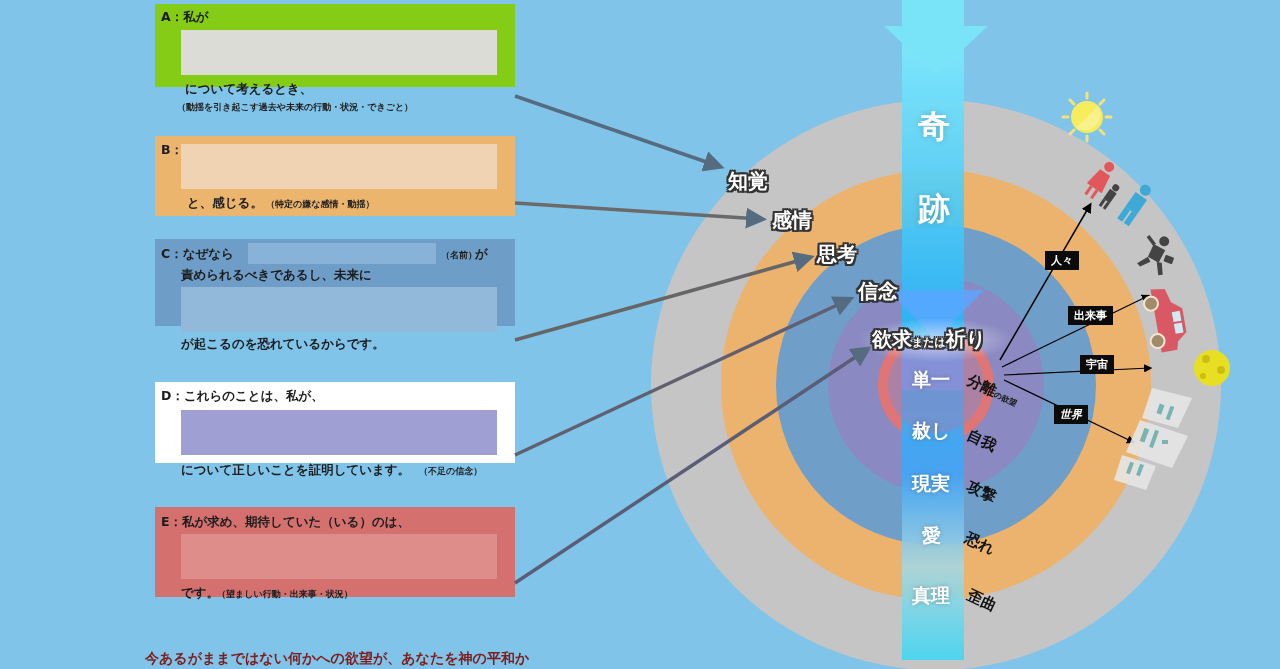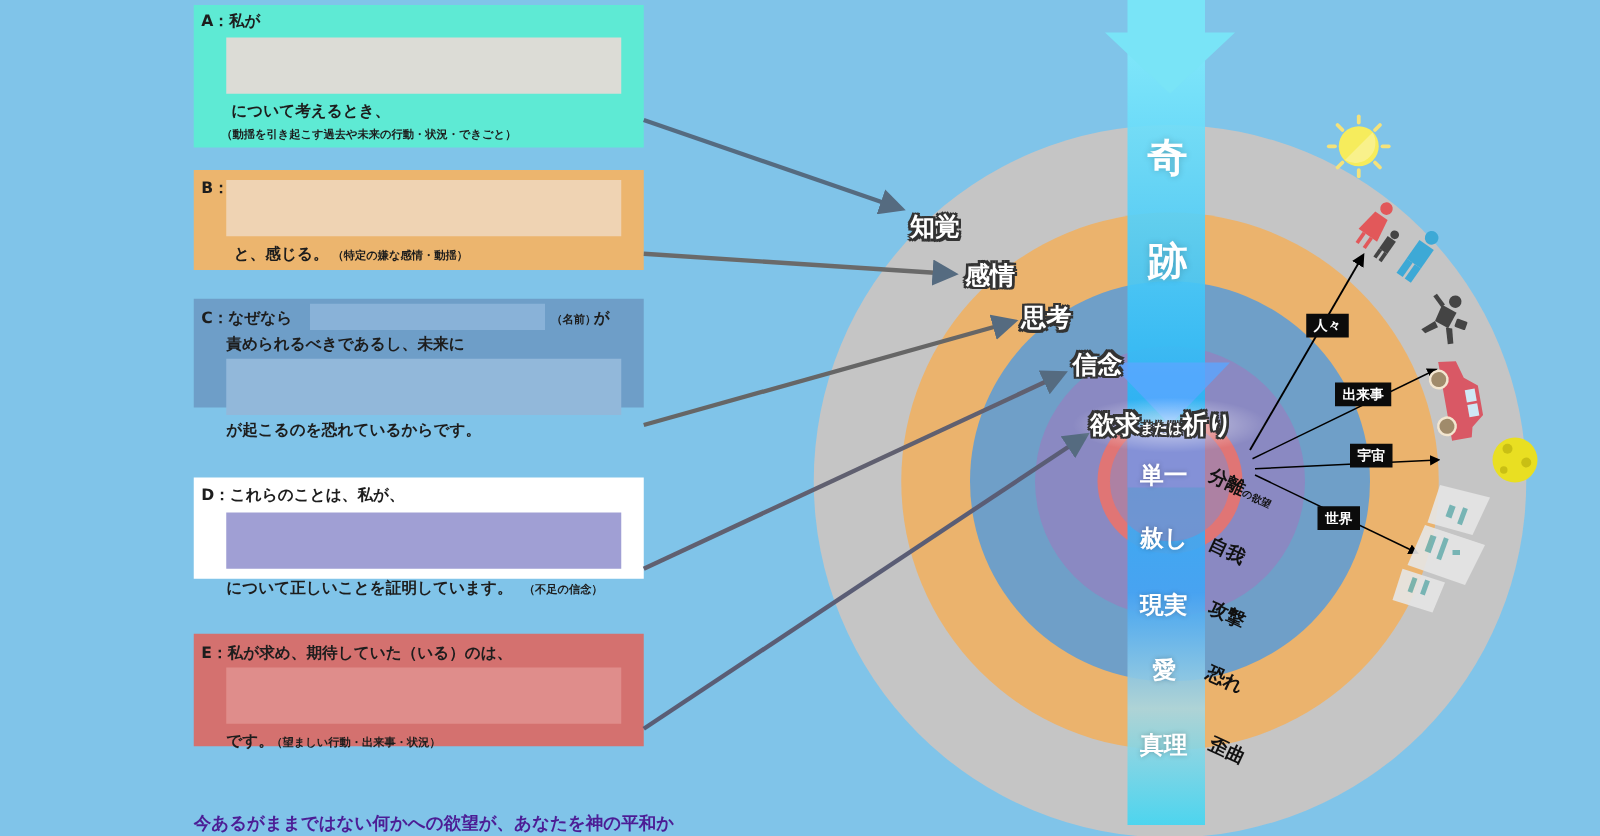--- a/index.html
+++ b/index.html
@@ -6,33 +6,33 @@
   body {
     width:1280px; height:669px; overflow:hidden; position:relative;
     background:#80c4e9;
     font-family:"DejaVu Sans", "Liberation Sans", sans-serif;
     color:#111;
   }
   .card { position:absolute; left:155px; width:360px; box-sizing:border-box; }
   .card .lbl { position:absolute; font-size:12.5px; font-weight:bold; color:#1d1d1d; white-space:nowrap; }
   .card .small { font-size:9px; font-weight:bold; }
   .card .blank { position:absolute; left:26px; width:316px; }
-  #card-a { top:4px; height:114px; background:#5eead4; }
+  #card-a { top:4px; height:83px; background:#84cc16; }
   #card-a .blank { top:26px; height:45px; background:#dcdcd6; }
   #card-b { top:136px; height:80px; background:#ecb56e; }
   #card-b .blank { top:8px; height:45px; background:#efd3b3; }
   #card-c { top:239px; height:87px; background:#6e9ec8; }
   #card-c .blank { top:48px; height:45px; background:#92b8da; }
   #card-c .blank-name { position:absolute; left:93px; top:4px; width:188px; height:21px; background:#89b2d8; }
   #card-d { top:382px; height:81px; background:#ffffff; }
   #card-d .blank { top:28px; height:45px; background:#a09fd4; }
   #card-e { top:507px; height:90px; background:#d4716f; }
   #card-e .blank { top:27px; height:45px; background:#df8d8b; }
 
-  #footer-text { position:absolute; left:155px; top:650px; font-size:14px; font-weight:bold; color:#4c1d95; white-space:nowrap; }
+  #footer-text { position:absolute; left:145px; top:650px; font-size:14px; font-weight:bold; color:#7f1d1d; white-space:nowrap; }
 
   svg#diagram { position:absolute; left:0; top:0; }
   .lay { position:absolute; font-weight:bold; white-space:nowrap; }
   .outlined {
     color:#fff;
     text-shadow: -2px -2px 0 #333, 2px -2px 0 #333, -2px 2px 0 #333, 2px 2px 0 #333,
                  0 -2px 0 #333, 0 2px 0 #333, -2px 0 0 #333, 2px 0 0 #333;
     font-size:20px;
   }
   .beam-word { color:#fff; font-size:19px; text-shadow:0 0 4px rgba(0,0,0,0.25); }
@@ -229,13 +229,13 @@
   <span>分離</span><span style="font-size:8px;">の欲望</span>
 </div>
 <div class="lay rot" style="left:968px;top:425px;">自我</div>
 <div class="lay rot" style="left:968px;top:476px;">攻撃</div>
 <div class="lay rot" style="left:966px;top:528px;">恐れ</div>
 <div class="lay rot" style="left:968px;top:585px;">歪曲</div>
 
 <div class="tag" style="left:1045px;top:251px;">人々</div>
 <div class="tag" style="left:1068px;top:306px;">出来事</div>
 <div class="tag" style="left:1080px;top:355px;">宇宙</div>
-<div class="tag" style="left:1054px;top:405px;">世界</div>
+<div class="tag" style="left:1054px;top:405px;font-style:italic;">世界</div>
 
 </body></html>

